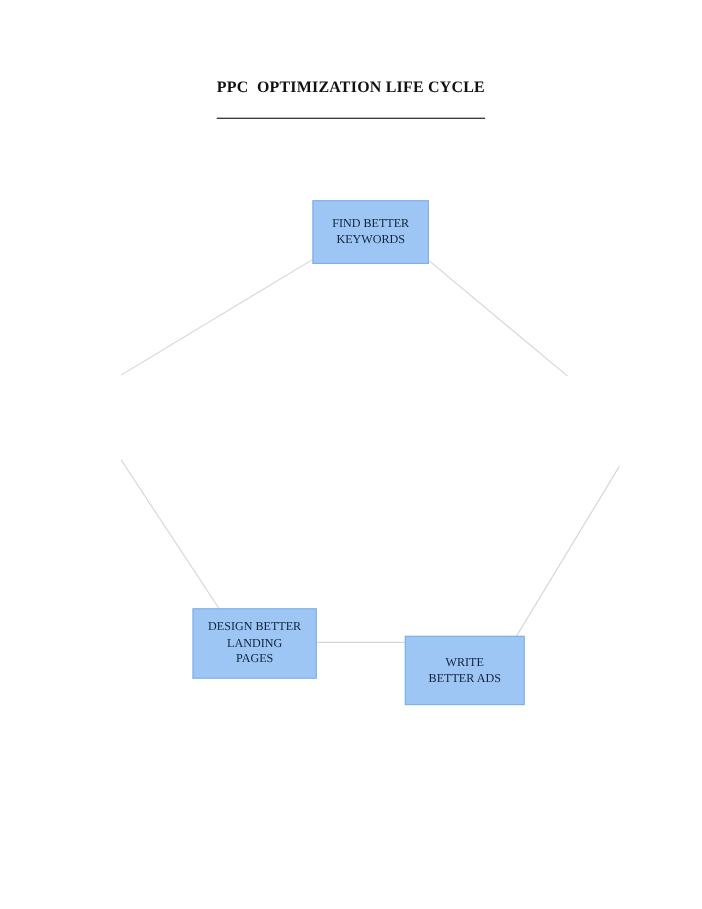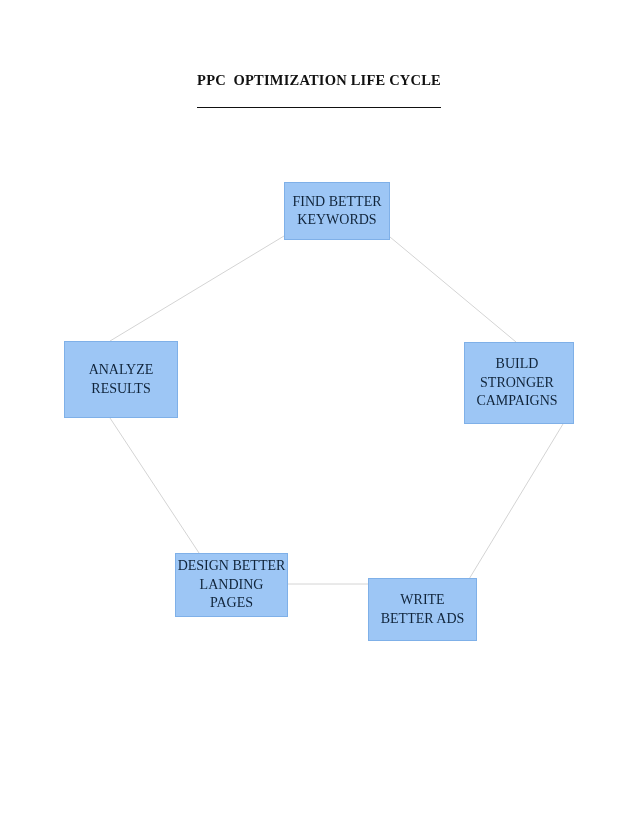--- a/index.html
+++ b/index.html
@@ -46,21 +46,21 @@
   }
   .node {
     position: absolute;
     background: #9dc6f5;
     border: 1px solid #7fb0e8;
     box-sizing: border-box;
     display: flex;
     align-items: center;
     justify-content: center;
     text-align: center;
-    font-size: 14px;
+    font-size: 11px;
     line-height: 1.32;
     color: #10243a;
     white-space: pre-line;
   }
   .node .node-label {
     display: block;
     white-space: pre-line;
     width: 118px;
   }
   #node-find-keywords {
@@ -101,34 +101,26 @@
       <line x1="368" y1="584" x2="288" y2="584"></line>
       <line x1="199" y1="553" x2="110" y2="418"></line>
     </g>
   </svg>
 
   <div class="node" id="node-find-keywords">
     <span class="node-label">FIND BETTER
 KEYWORDS</span>
   </div>
 
-  <div class="node" id="node-build-campaigns">
-    <span class="node-label">BUILD STRONGER
-CAMPAIGNS</span>
-  </div>
 
   <div class="node" id="node-write-ads">
     <span class="node-label">WRITE
 BETTER ADS</span>
   </div>
 
   <div class="node" id="node-design-landing">
     <span class="node-label">DESIGN BETTER
 LANDING
 PAGES</span>
   </div>
 
-  <div class="node" id="node-analyze-results">
-    <span class="node-label">ANALYZE
-RESULTS</span>
-  </div>
 
 </div>
 
 </body></html>

